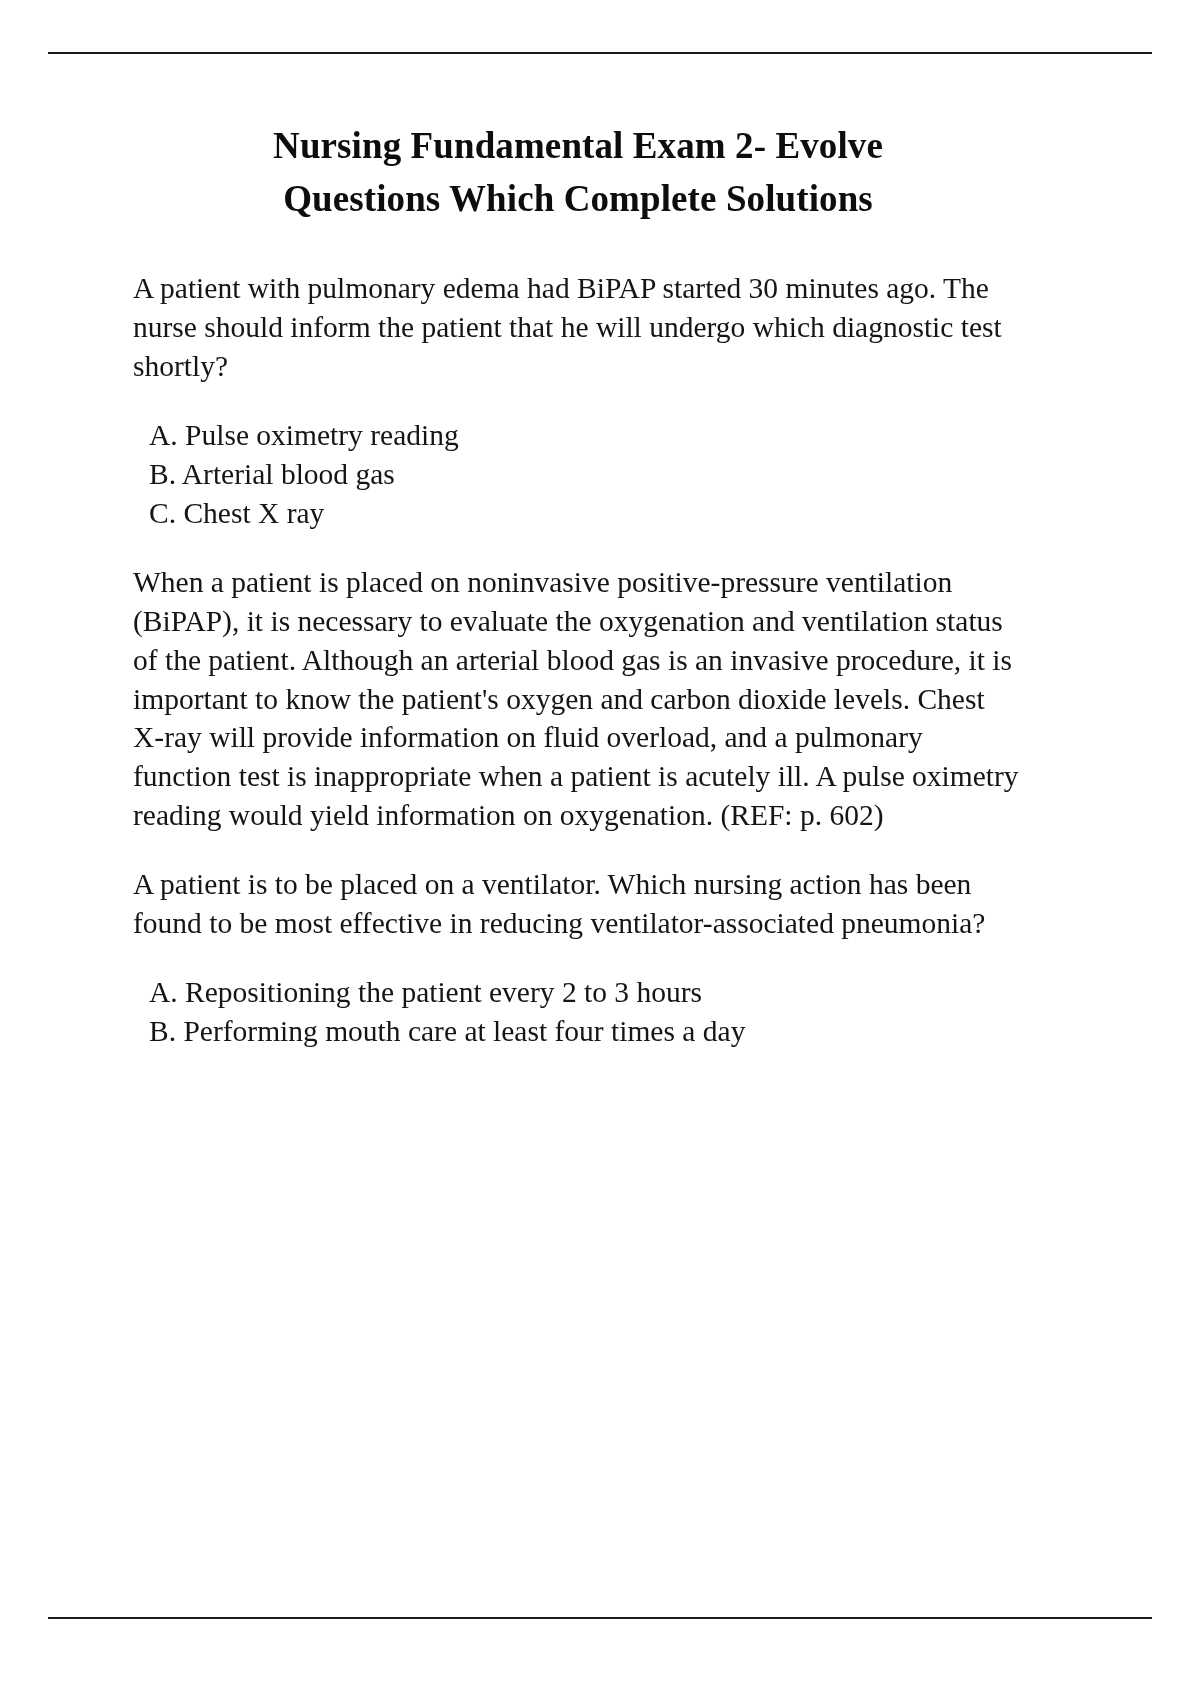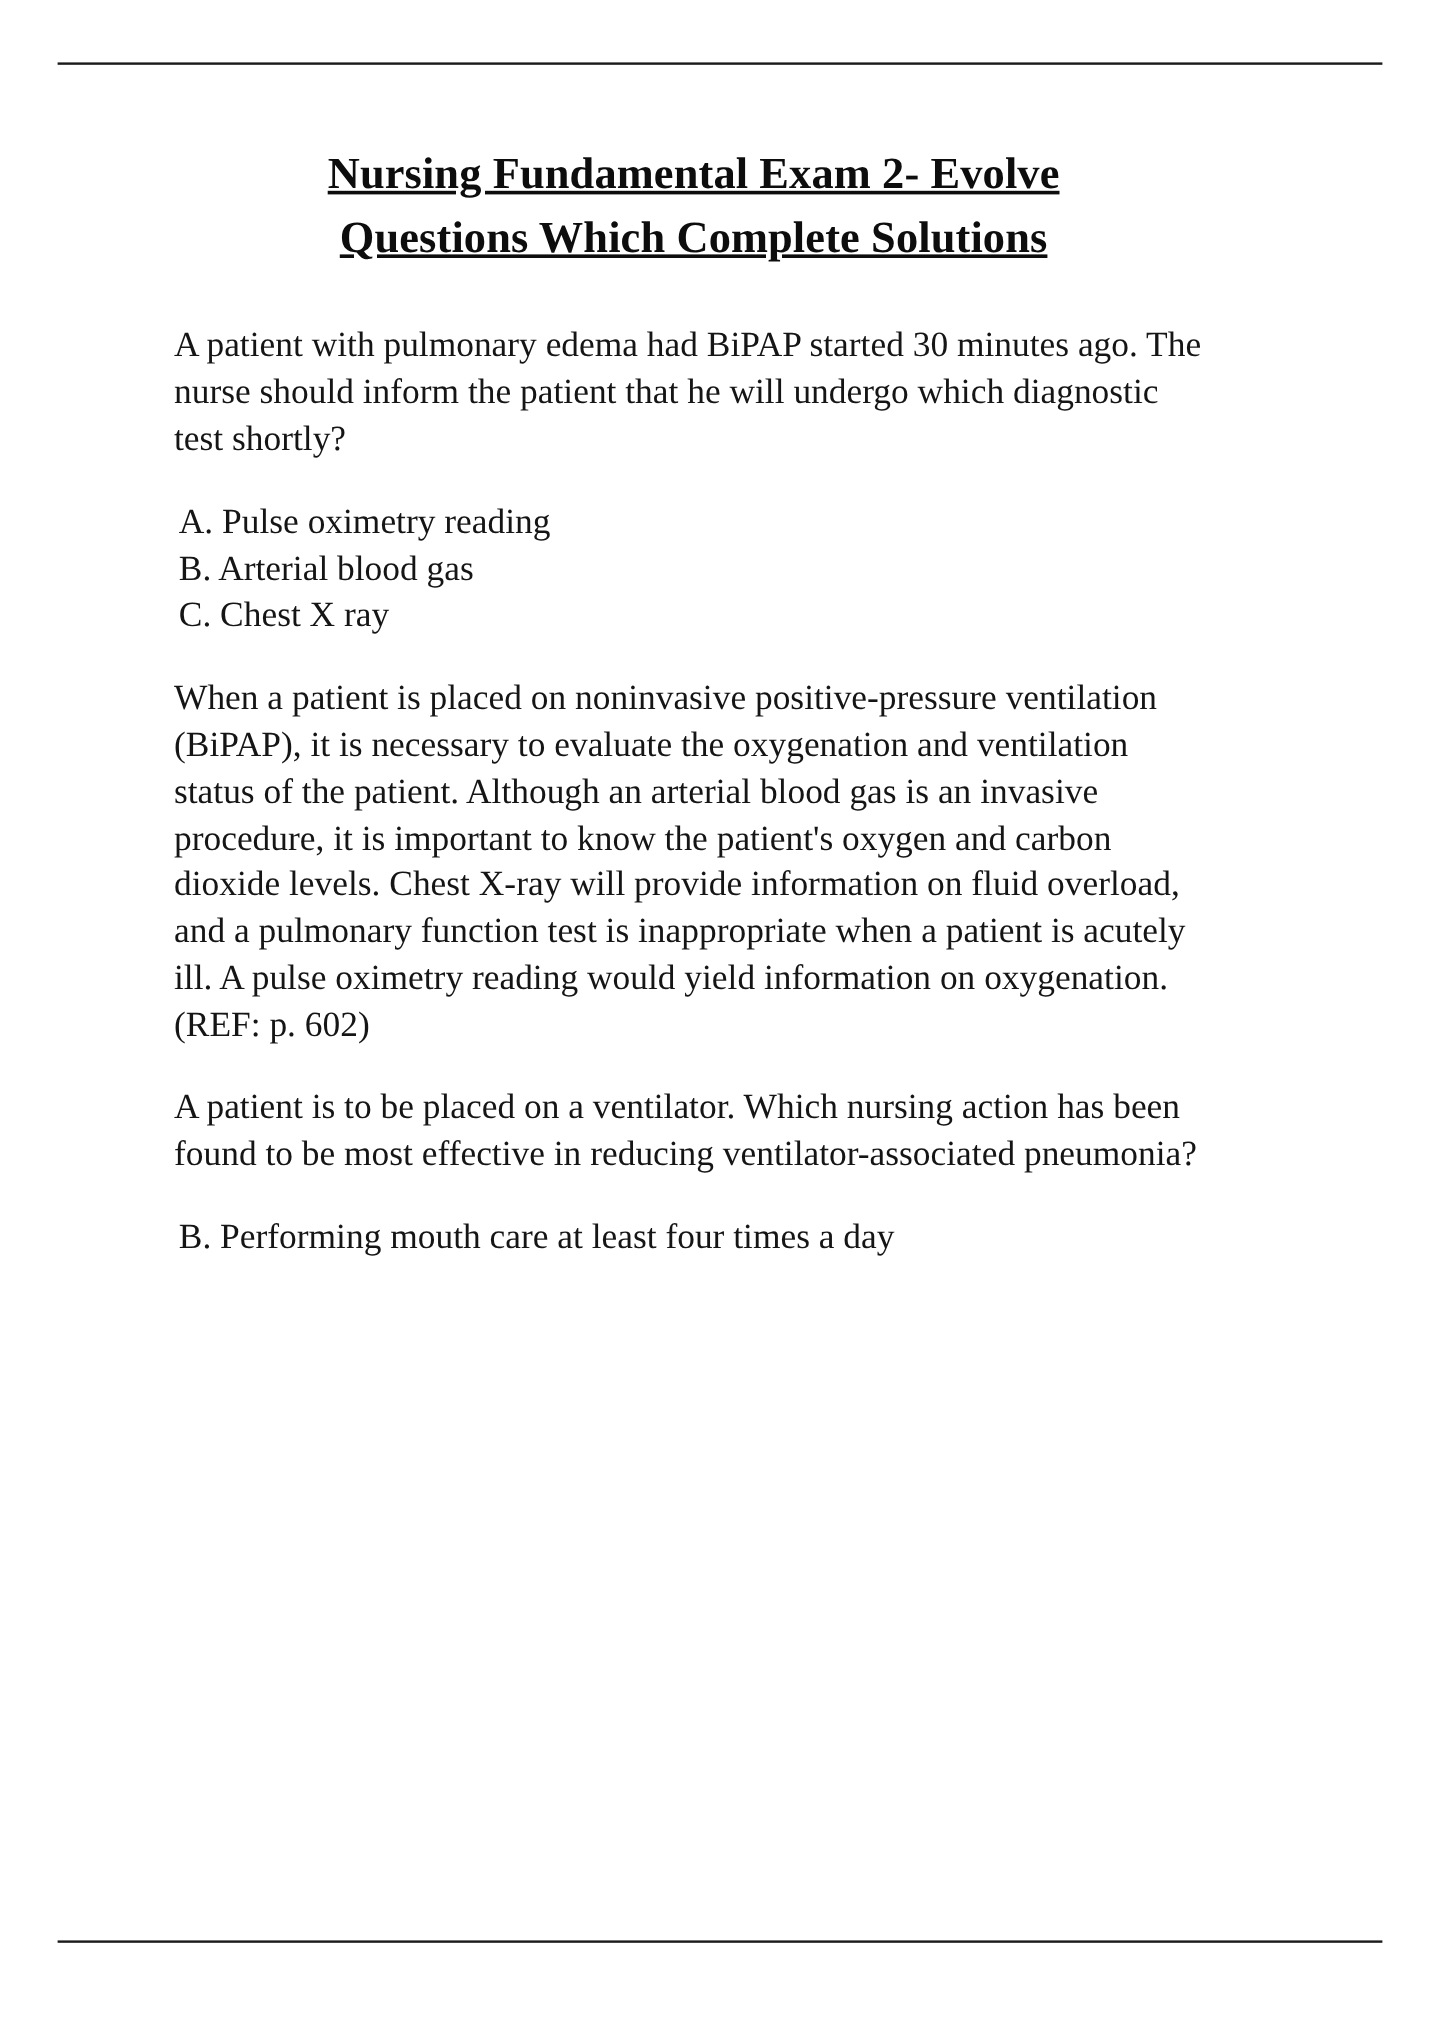--- a/index.html
+++ b/index.html
@@ -42,30 +42,29 @@
 
   .doc-title {
     font-family: "Liberation Serif", "DejaVu Serif", serif;
     font-weight: bold;
     font-size: 37px;
     line-height: 1.42;
     text-align: center;
     margin: 0 0 44px 0;
     letter-spacing: 0.1px;
     color: #0d0d0d;
-    text-decoration: underline;
   }
   .doc-title .line { display: block; }
 
   
   .block {
     font-size: 29.5px;
     line-height: 1.32;
     color: #151515;
-    margin: 12px;
+    margin: 0;
   }
   .block + .block { margin-top: 30px; }
 
   .para {
     margin: 0;
     text-align: left;
   }
 
   .options {
     list-style: none;
@@ -110,20 +109,21 @@
 
     <div class="block">
       <p class="para">When a patient is placed on noninvasive positive-pressure ventilation (BiPAP), it is necessary to evaluate the oxygenation and ventilation status of the patient. Although an arterial blood gas is an invasive procedure, it is important to know the patient's oxygen and carbon dioxide levels. Chest X-ray will provide information on fluid overload, and a pulmonary function test is inappropriate when a patient is acutely ill. A pulse oximetry reading would yield information on oxygenation. (REF: p. 602)</p>
     </div>
 
     <div class="block">
       <p class="para">A patient is to be placed on a ventilator. Which nursing action has been found to be most effective in reducing ventilator-associated pneumonia?</p>
     </div>
 
     <div class="block options">
+      <p class="option">A. Repositioning the patient every 2 to 3 hours</p>
       <p class="option">B. Performing mouth care at least four times a day</p>
     </div>
 
   </div>
 
   <div class="rule rule-bottom"></div>
 
 </div>
 
 </body></html>

